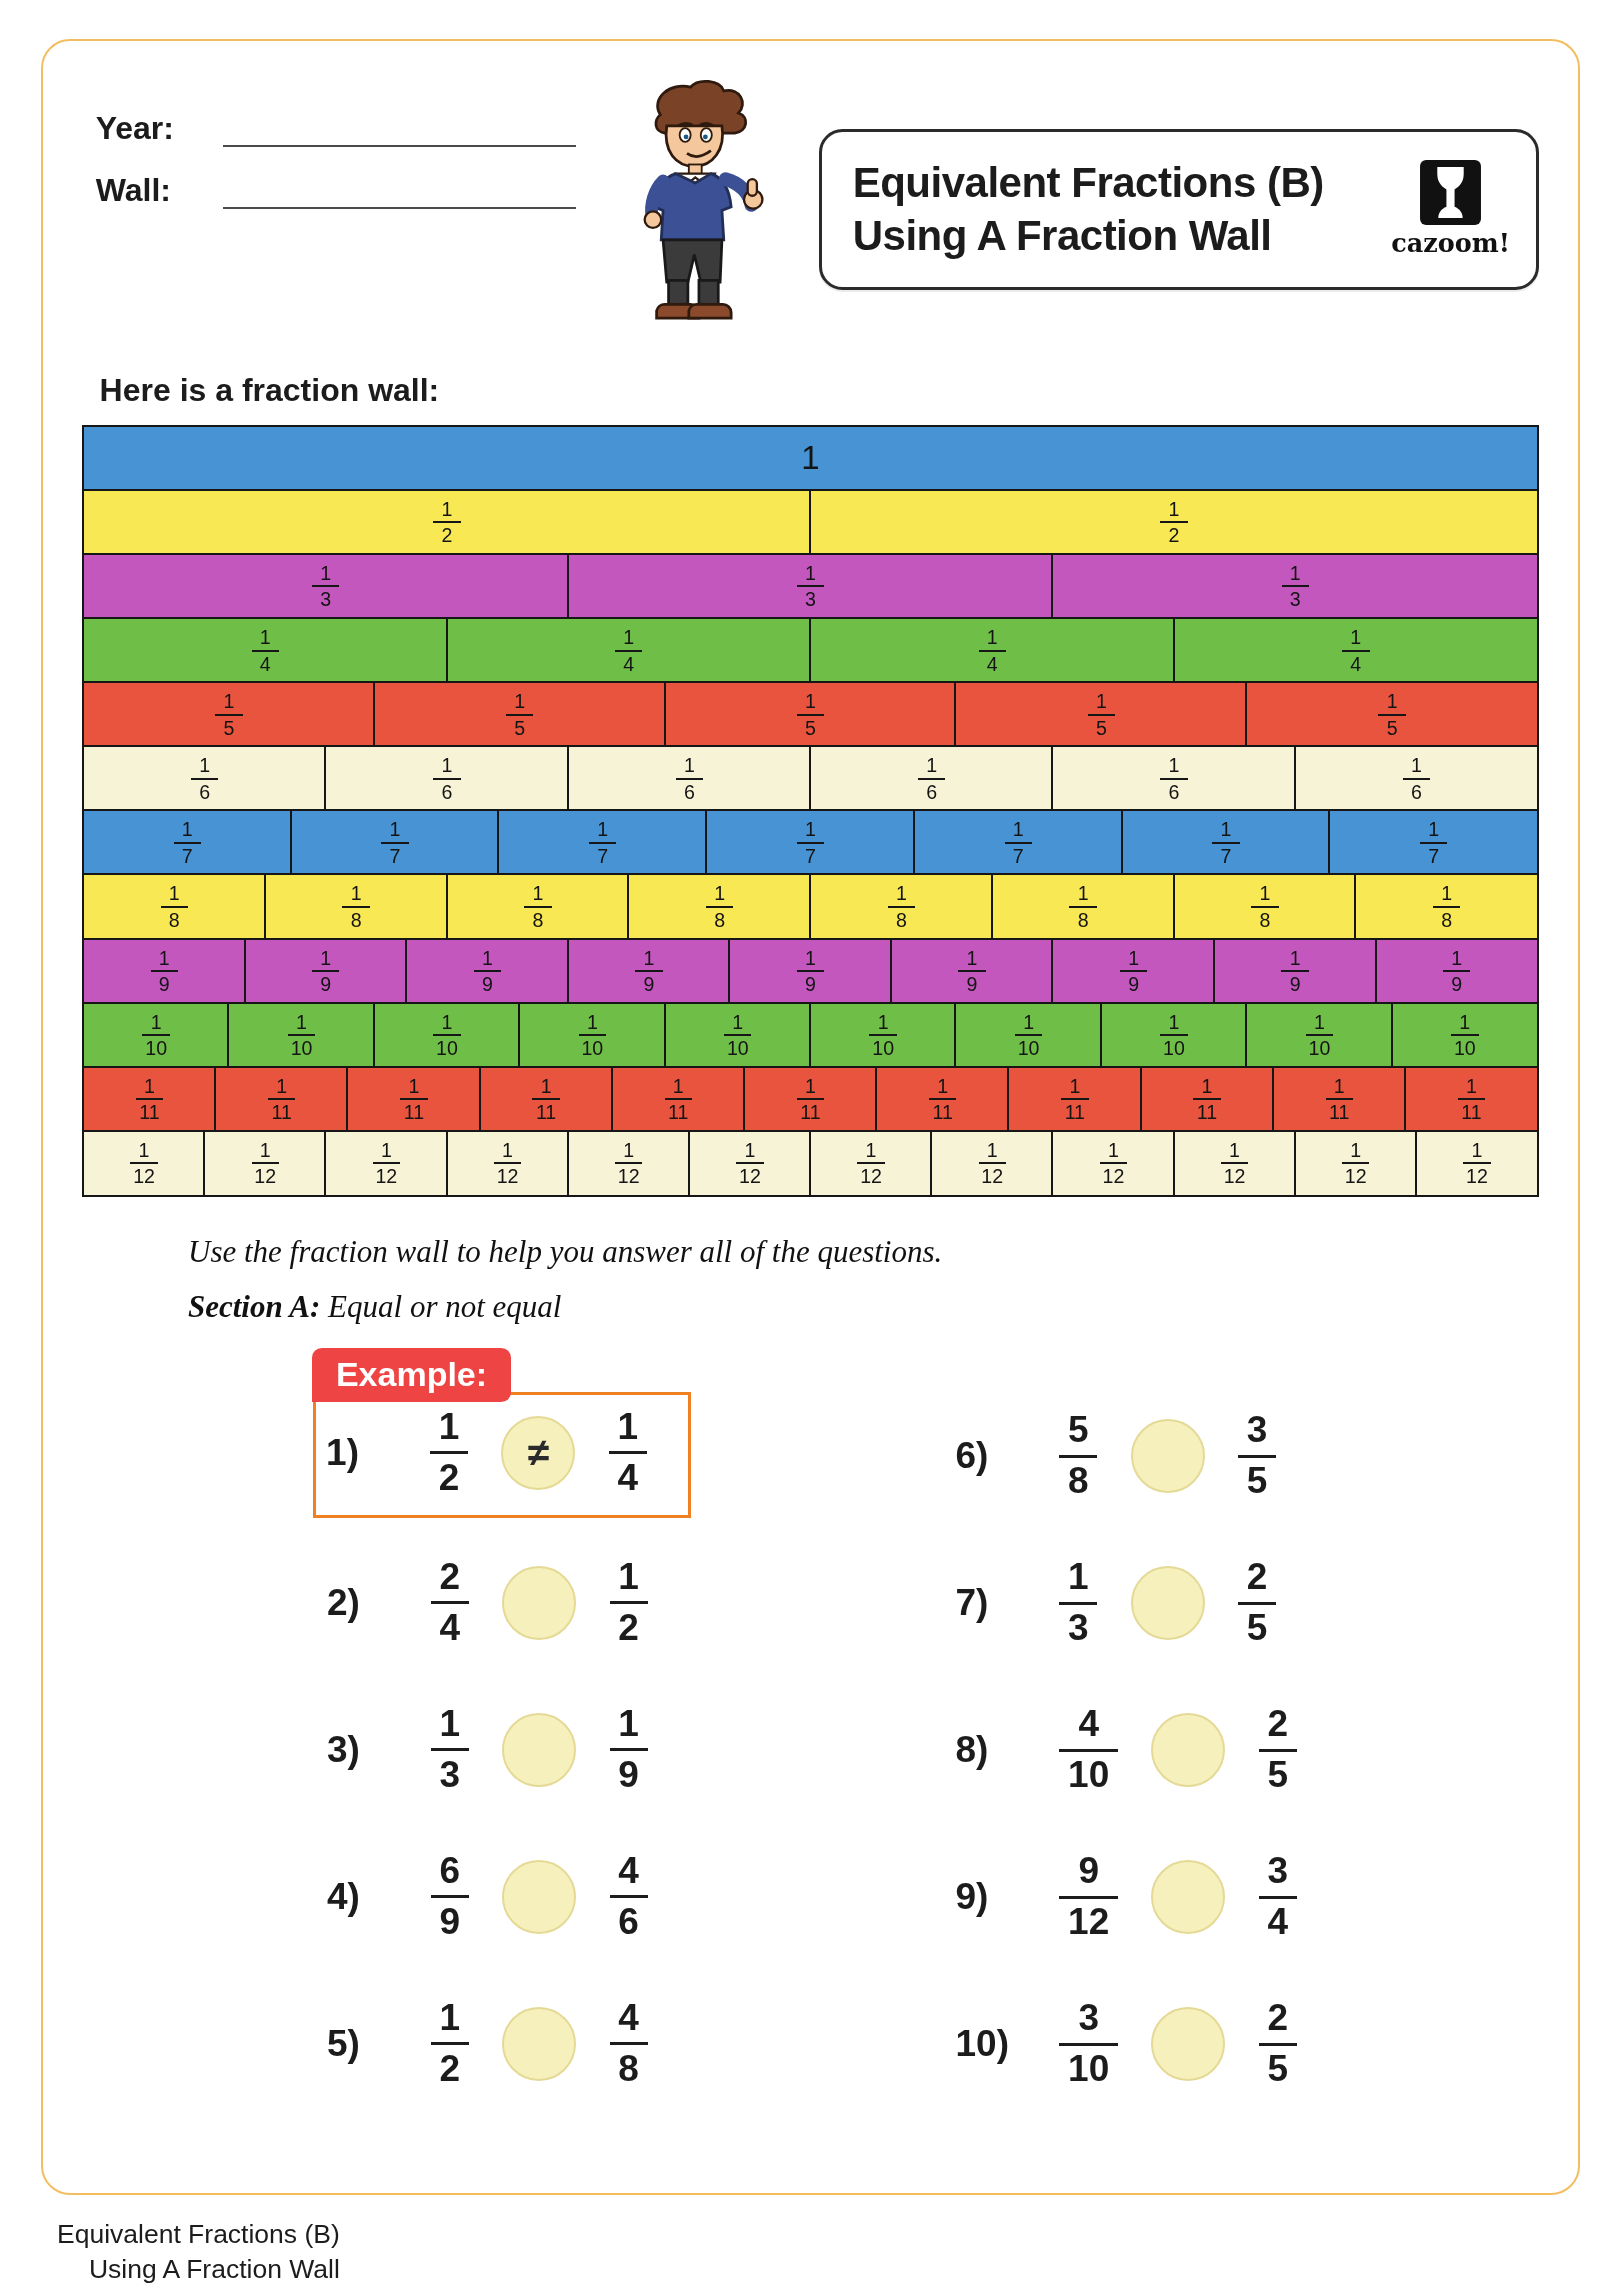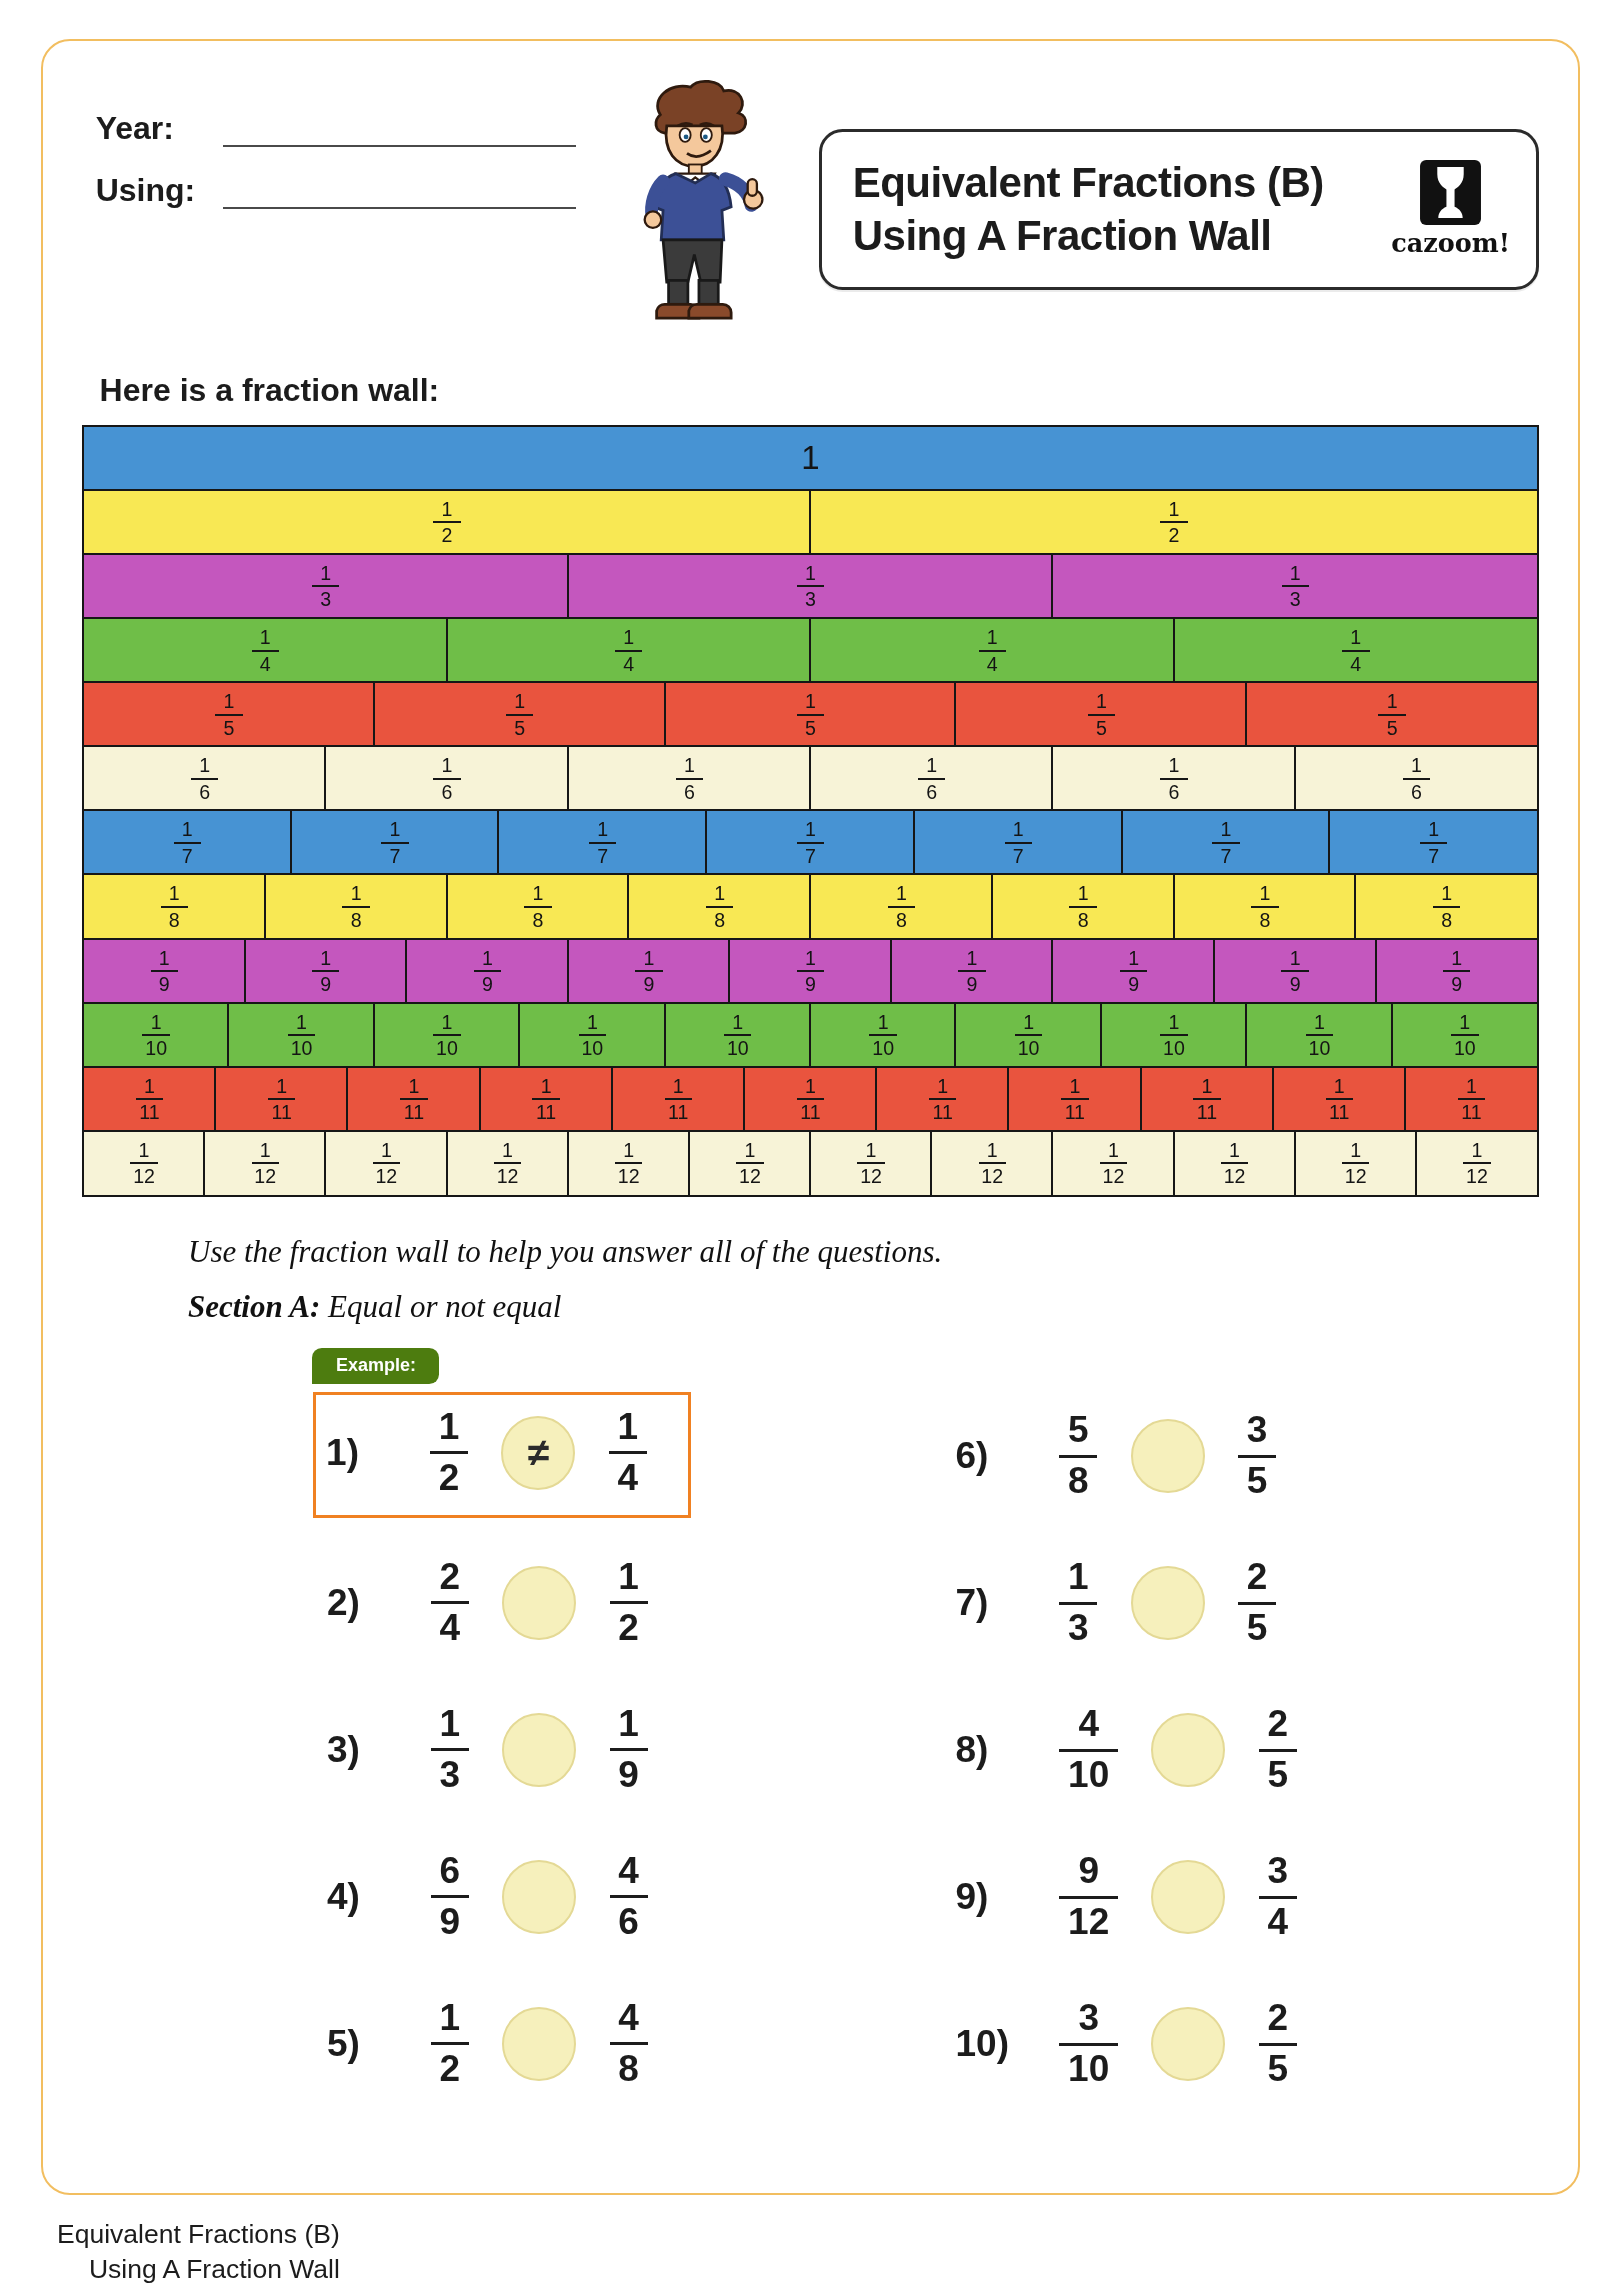--- a/index.html
+++ b/index.html
@@ -68,42 +68,42 @@
     margin: 0 23.5px; display: flex; align-items: center; justify-content: center;
     font-size: 39px; font-weight: bold; color: #2b2b2b; flex: none;
   }
   .example-wrap {
     position: relative; display: block; width: fit-content;
     border: 3.9px solid #F08122; padding: 5.9px 31px 9.8px 9.8px; margin-bottom: 33px; margin-left: -13.7px;
   }
   .example-wrap .q-row { margin-bottom: 0; }
   .example-badge {
     position: absolute; top: -47px; left: -3.9px;
-    background: #4d7c0f; color: #fff; font-weight: bold; font-size: 18px;
+    background: #ef4444; color: #fff; font-weight: bold; font-size: 34px;
     padding: 6.9px 23.5px 7.8px; border-radius: 9.8px 9.8px 9.8px 0;
   }
   
   .footer { display: flex; justify-content: space-between; margin: 21.6px 84px 0 57px; font-size: 26.5px; color: #1c1c1c; }
   .footer-left div { margin-bottom: 3.9px; }
   .footer a { color: #1F1FB4; text-decoration: underline; }
   .footer-right { text-align: right; line-height: 1.35; }
 </style>
 </head>
 <body>
 
 <div class="frame">
 
   <div class="header">
     <div class="fields">
       <div class="field-row">
         <span class="field-label">Year:</span>
         <span class="field-line"></span>
       </div>
       <div class="field-row">
-        <span class="field-label">Using:</span>
+        <span class="field-label">Wall:</span>
         <span class="field-line"></span>
       </div>
     </div>
 
     <div class="character">
       <svg viewBox="0 0 180 300" width="201" height="276" aria-hidden="true">
 
         <path d="M55 40 C44 22 66 4 88 10 C96 0 120 2 124 14 C142 10 150 28 140 38 C152 42 150 58 136 60 L60 60 C48 58 48 46 55 40 Z" fill="#7A4226" stroke="#2e1a0e" stroke-width="3"></path>
 
         <path d="M62 52 C58 80 72 96 92 96 C112 96 126 78 122 52 Z" fill="#F4C89C" stroke="#2e1a0e" stroke-width="3"></path>

